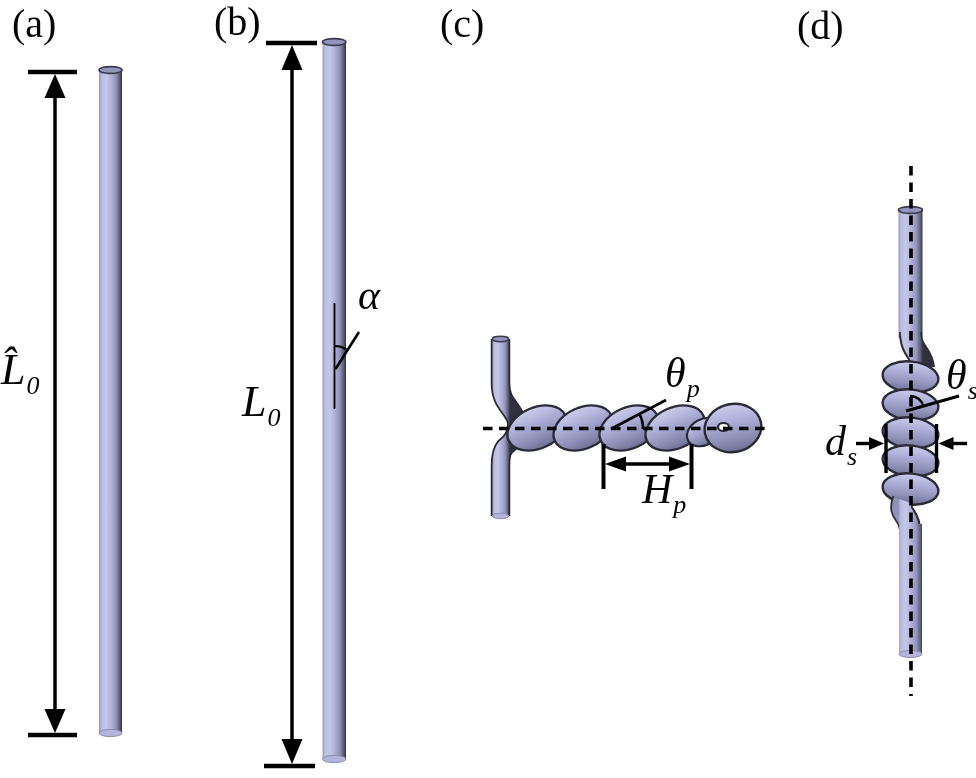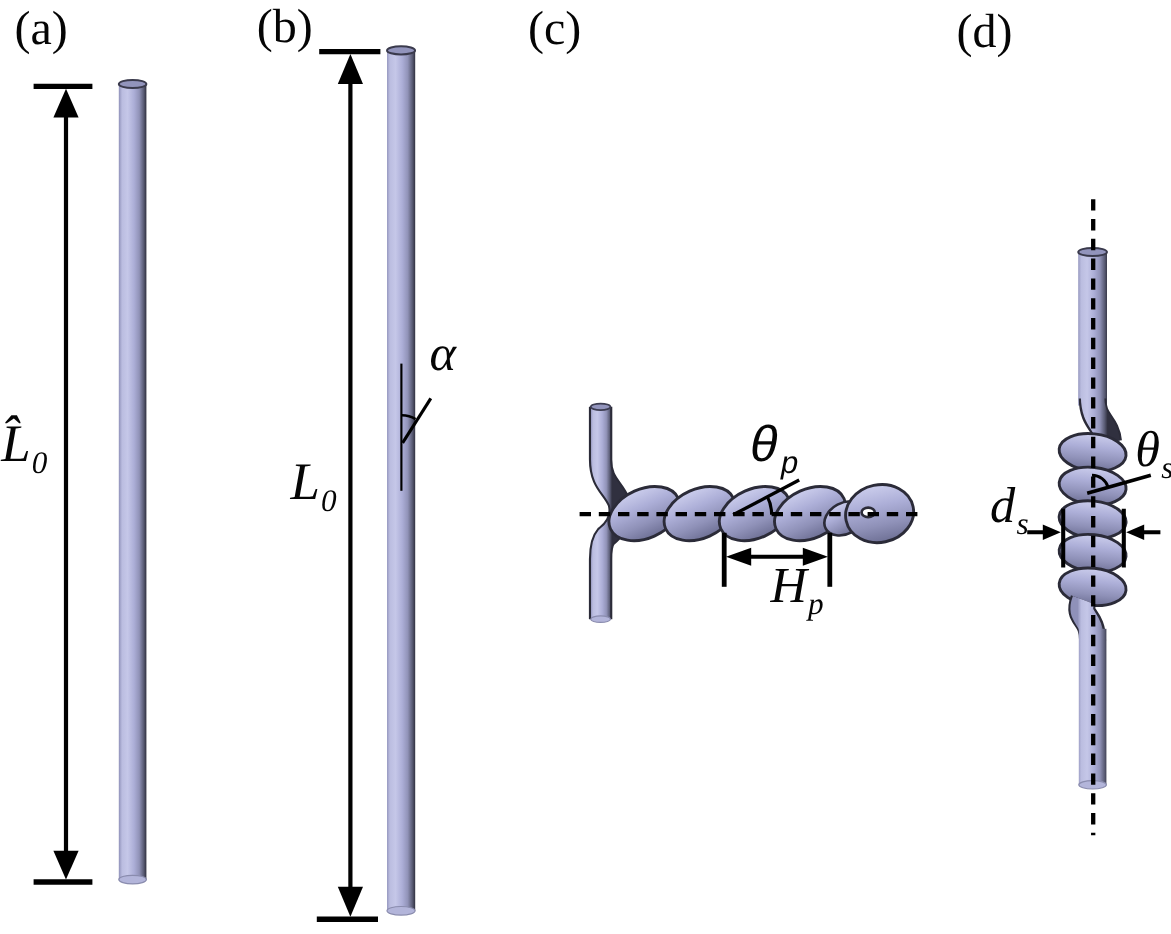--- a/index.html
+++ b/index.html
@@ -187,29 +187,29 @@
   </div>
 
   <div class="math math-lg" style="left:242px; top:380px;font-style:italic;">
     <span>L</span><span class="sub">0</span>
   </div>
 
   <div class="math" style="left:358px; top:274px;">
     <span>α</span><span class="sub"></span>
   </div>
 
-  <div class="math" style="left:624px; top:352px;font-family:Liberation Mono, monospace;">
+  <div class="math" style="left:665px; top:352px;">
     <span>θ</span><span class="sub">p</span>
   </div>
 
   <div class="math" style="left:642px; top:468px;">
     <span>H</span><span class="sub">p</span>
   </div>
 
   <div class="math" style="left:946px; top:354px;">
     <span>θ</span><span class="sub">s</span>
   </div>
 
-  <div class="math" style="left:825px; top:401px;">
+  <div class="math" style="left:825px; top:420px;">
     <span>d</span><span class="sub">s</span>
   </div>
 
 </div>
 
 </body></html>

